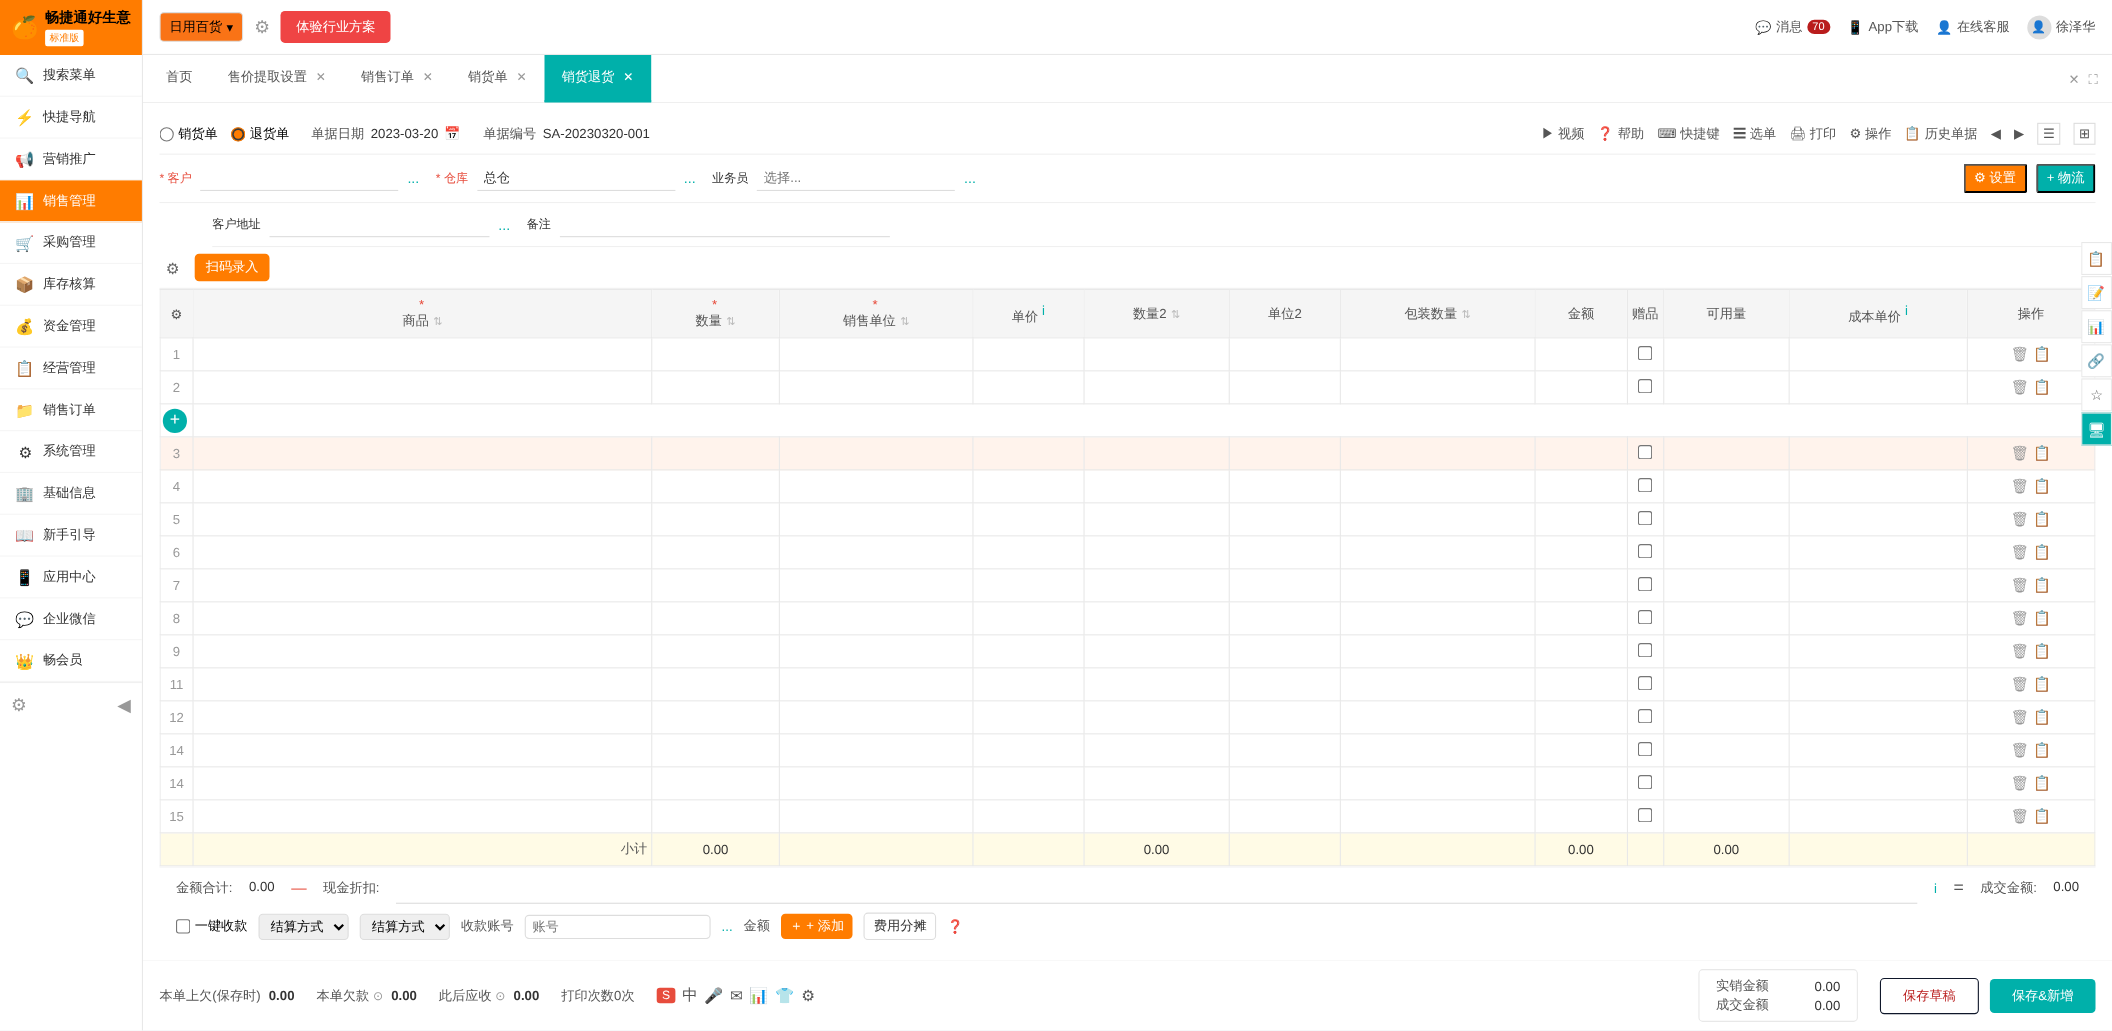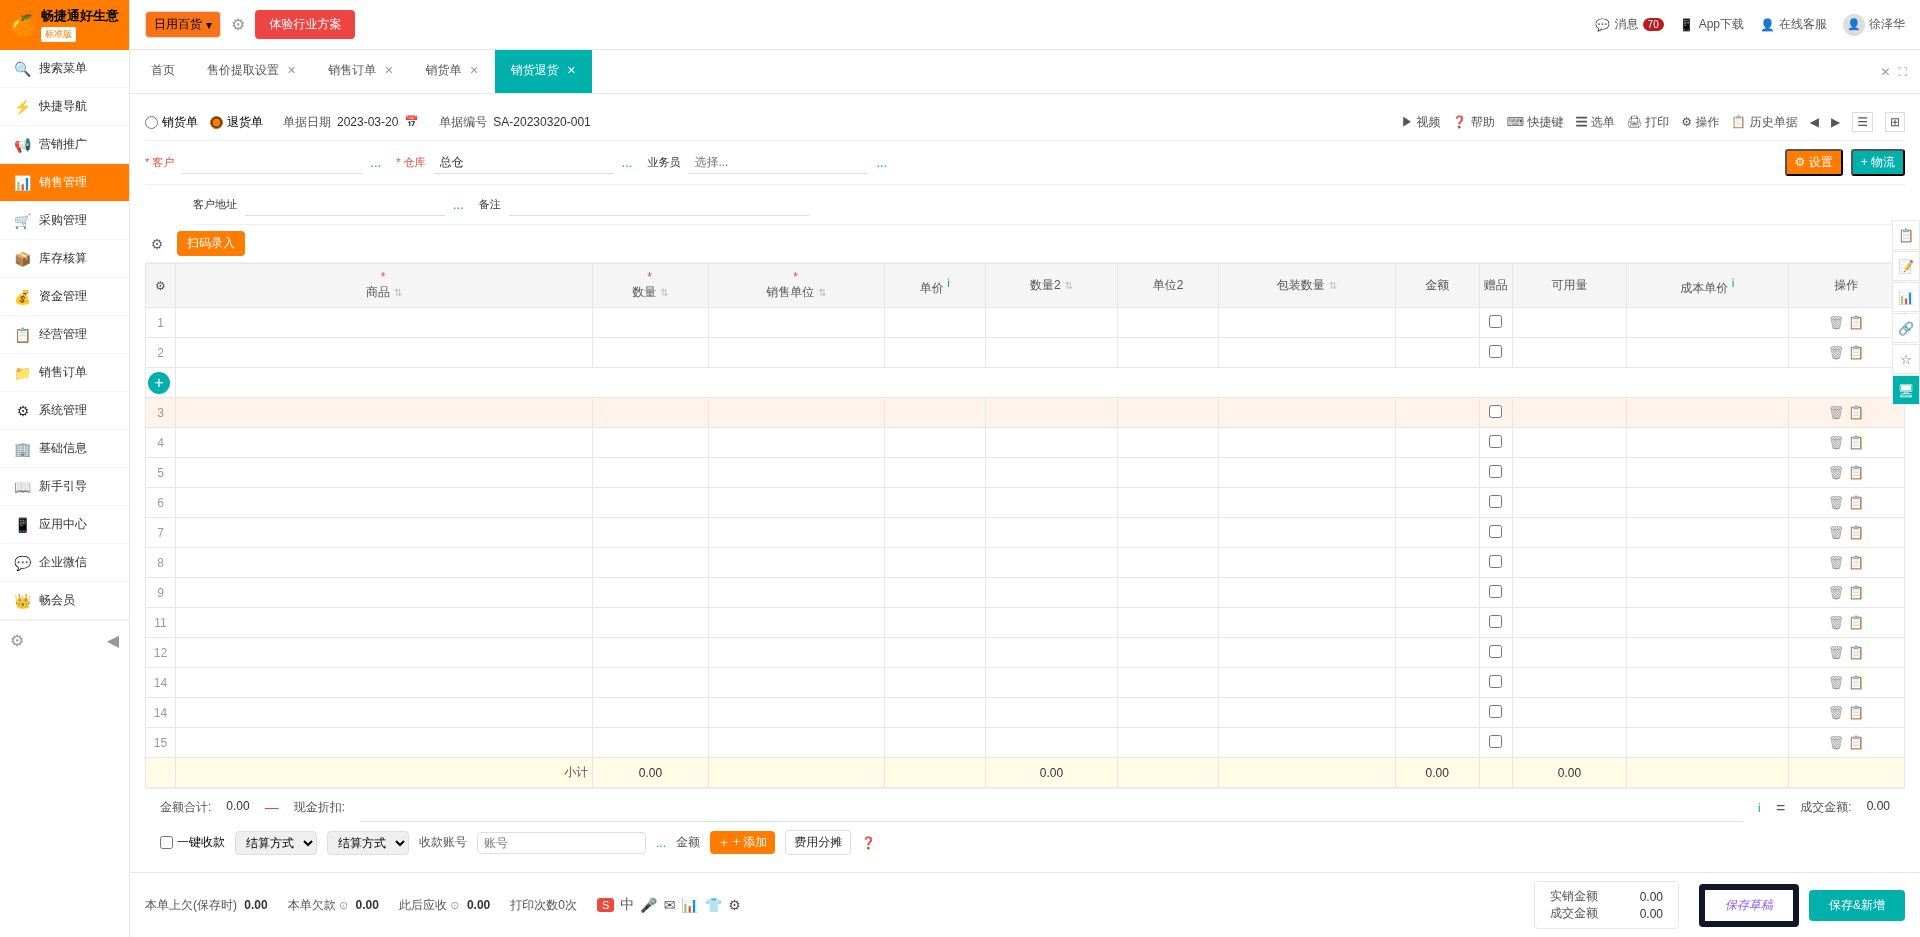--- a/index.html
+++ b/index.html
@@ -84,21 +84,21 @@
     .footer-checkbox { display: flex; align-items: center; gap: 4px; }
     .footer-select { border: 1px solid #ddd; border-radius: 4px; padding: 3px 6px; font-size: 12px; }
     .footer-input { border: 1px solid #ddd; border-radius: 4px; padding: 3px 6px; font-size: 12px; min-width: 80px; }
     .add-fee-btn { background: #ff7c00; color: #fff; border: none; border-radius: 4px; padding: 3px 8px; cursor: pointer; display: flex; align-items: center; gap: 3px; }
     .split-btn { background: #fff; border: 1px solid #ddd; border-radius: 4px; padding: 3px 8px; cursor: pointer; color: #333; }
 
     
     .bottom-bar { background: #fff; border-top: 1px solid #e8e8e8; padding: 8px 15px; display: flex; align-items: center; justify-content: space-between; flex-shrink: 0; }
     .bottom-info { display: flex; gap: 20px; align-items: center; font-size: 12px; color: #555; }
     .bottom-right { display: flex; gap: 10px; align-items: center; }
-    .save-draft-btn { background: #fff; border: 6px solid #0f172a; color: #8b5cf6; border-radius: 4px; padding: 7px 20px; cursor: pointer; font-style: italic; }
+    .save-draft-btn { background: #fff; border: 1px solid #0f172a; color: #b91c1c; border-radius: 4px; padding: 7px 20px; cursor: pointer; }
     .save-new-btn { background: #00b0aa; color: #fff; border: none; border-radius: 4px; padding: 7px 20px; cursor: pointer; }
     .summary-box { border: 1px solid #e8e8e8; border-radius: 4px; padding: 6px 15px; margin-right: 10px; }
     .summary-row { display: flex; gap: 15px; align-items: center; }
     .summary-label { color: #555; }
     .summary-value { color: #333; font-weight: 500; min-width: 50px; text-align: right; }
 
     
     .right-floating { position: fixed; right: 0; top: 230px; width: 28px; display: flex; flex-direction: column; gap: 1px; }
     .rf-btn { width: 28px; height: 30px; background: #fff; border: 1px solid #e8e8e8; display: flex; align-items: center; justify-content: center; font-size: 13px; color: #666; cursor: pointer; }
     .rf-btn.active { background: #00b0aa; color: #fff; }

